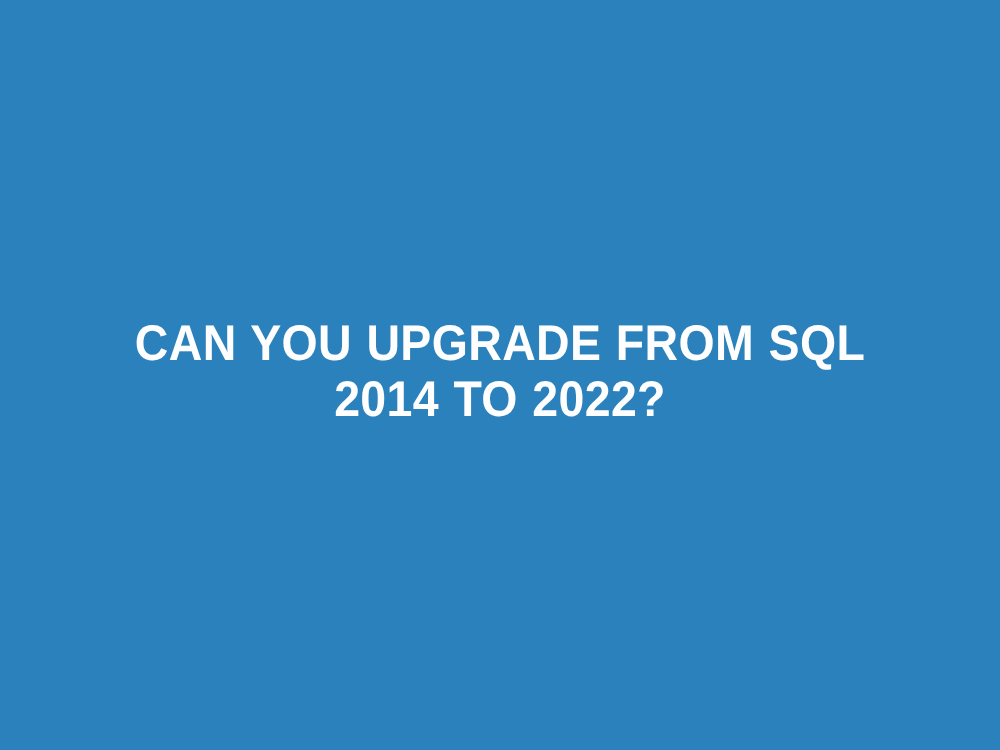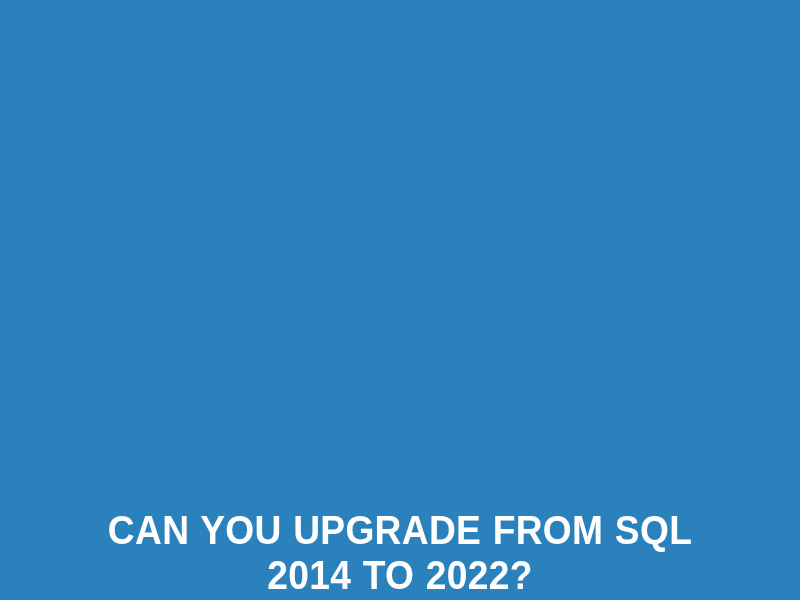--- a/index.html
+++ b/index.html
@@ -13,21 +13,21 @@
     overflow: hidden;
     font-family: "Liberation Sans", sans-serif;
   }
 
   .hero-card {
     position: relative;
     width: 800px;
     height: 600px;
     background: #2b81bc;
     display: flex;
-    align-items: flex-end;
+    align-items: center;
     justify-content: center;
     box-sizing: border-box;
   }
 
   .hero-inner {
     width: 660px;
     display: block;
     text-align: center;
     
     transform: translateY(-2px);

